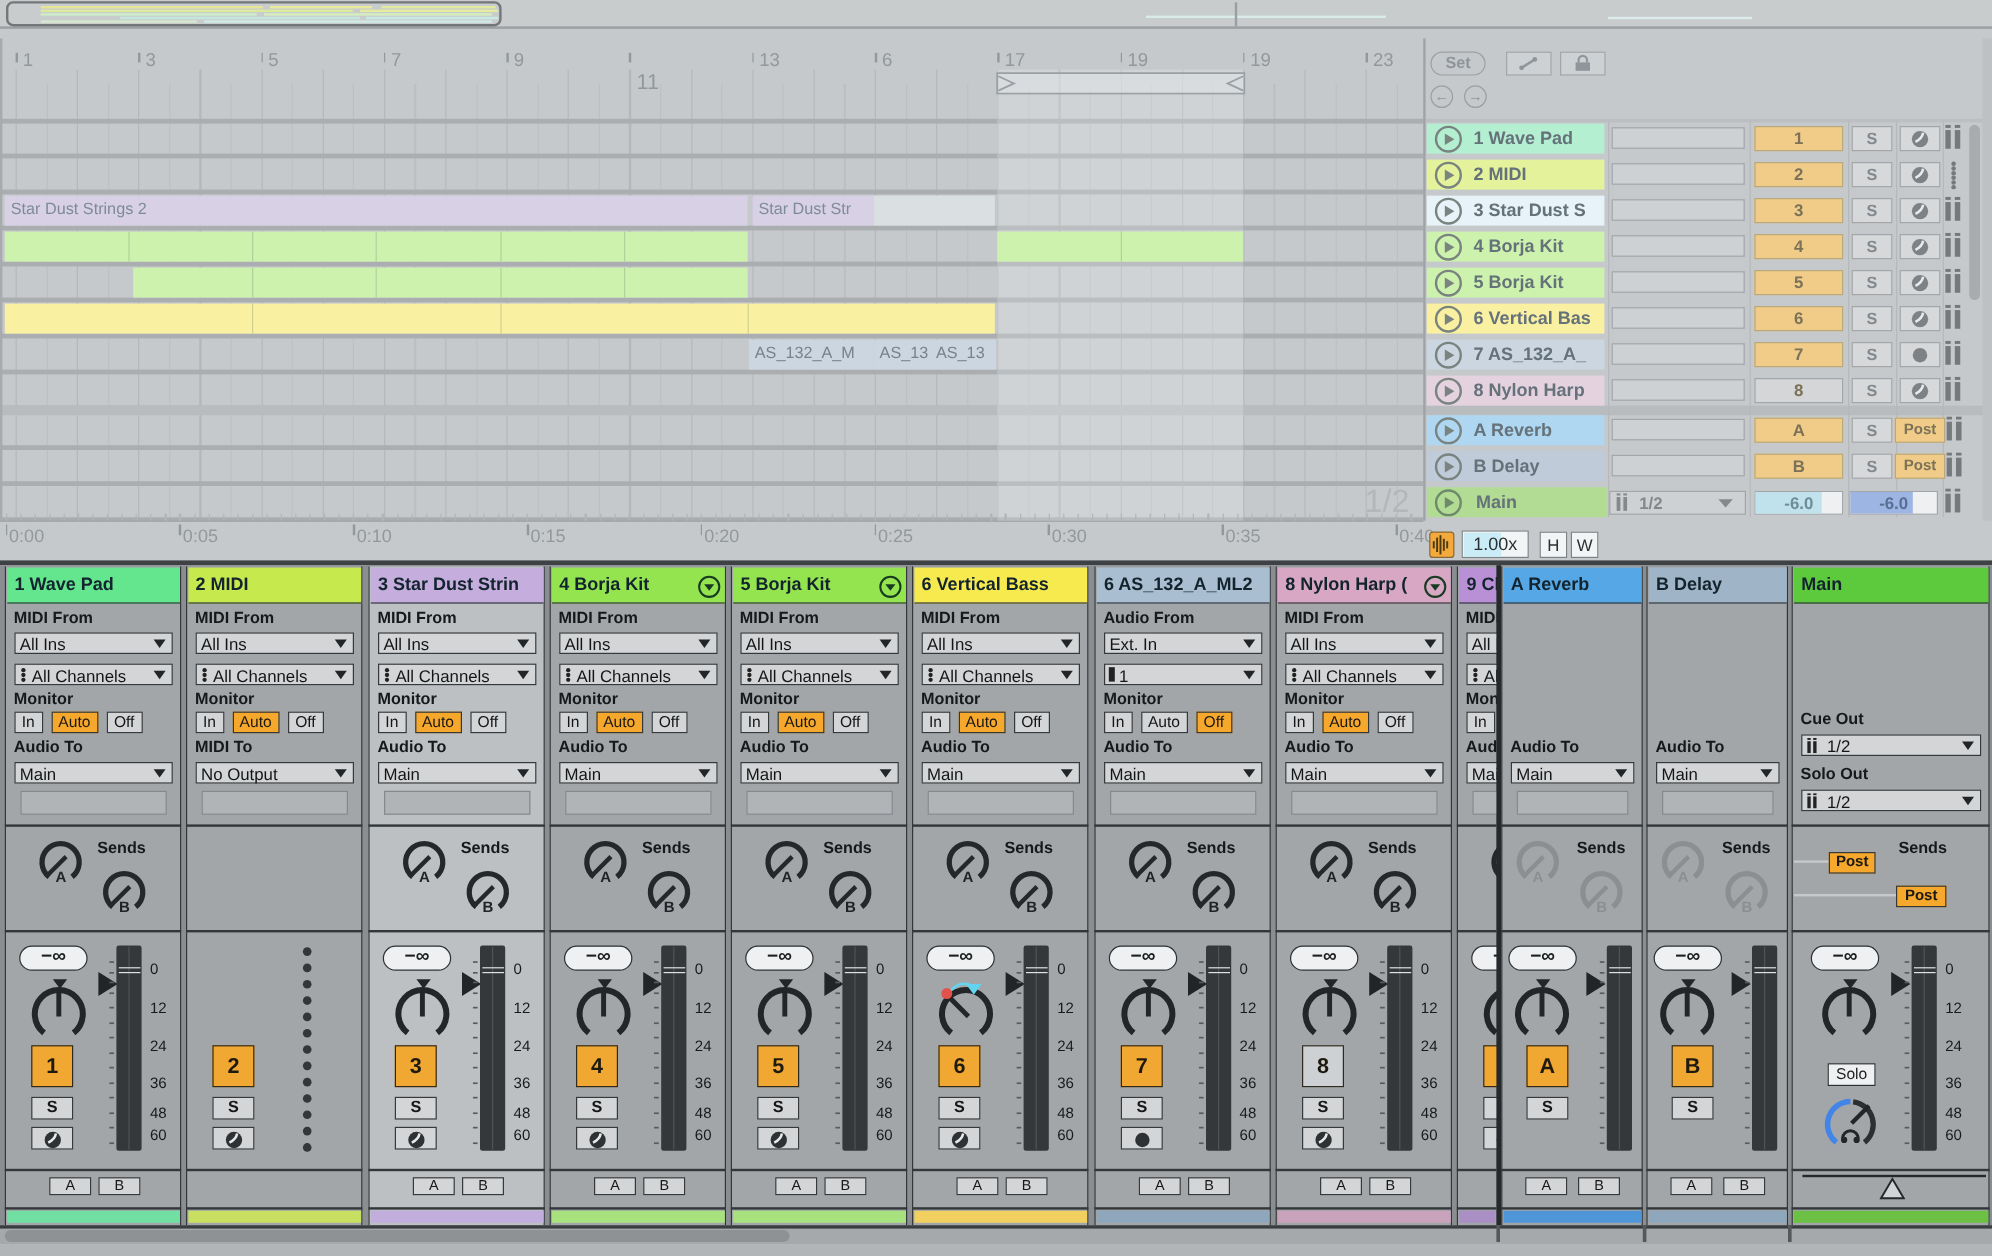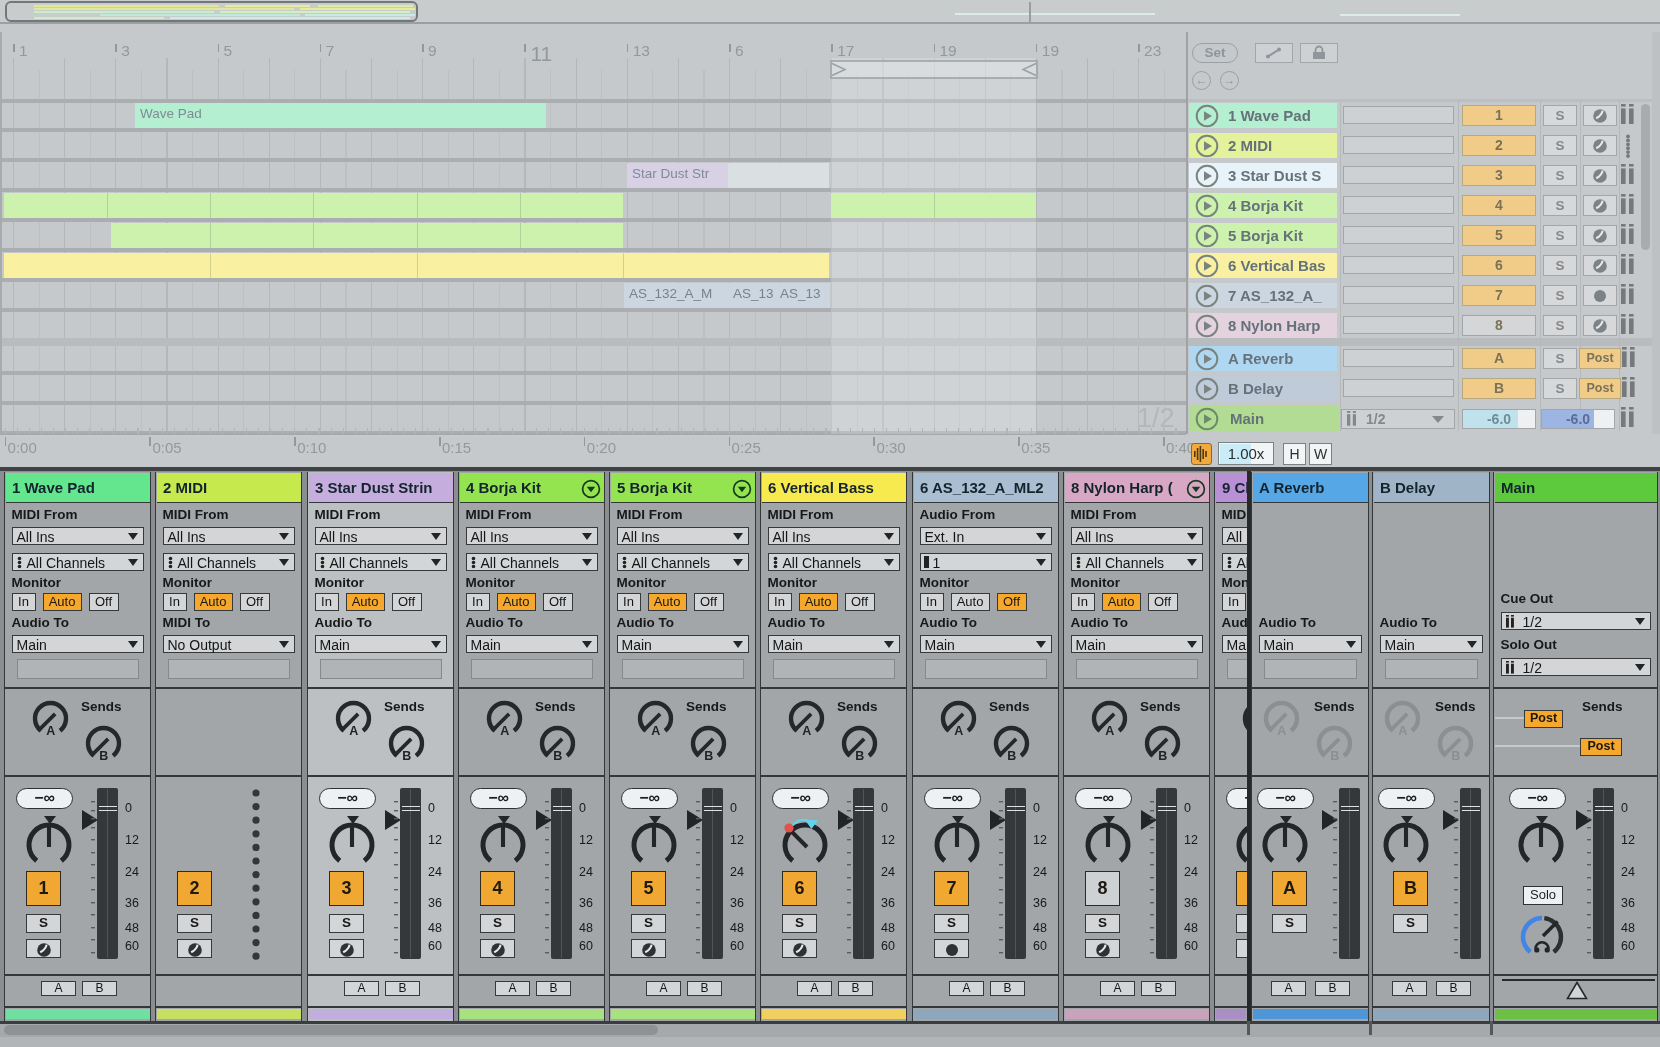--- a/index.html
+++ b/index.html
@@ -27,21 +27,21 @@
 <div class="ab" style="left:19.0px;top:42px;font-size:15.5px;color:#93989b;">1</div>
 <div class="ab" style="left:13.0px;top:44px;width:1.5px;height:8px;background:#93989b;"></div>
 <div class="ab" style="left:121.3px;top:42px;font-size:15.5px;color:#93989b;">3</div>
 <div class="ab" style="left:115.3px;top:44px;width:1.5px;height:8px;background:#93989b;"></div>
 <div class="ab" style="left:223.6px;top:42px;font-size:15.5px;color:#93989b;">5</div>
 <div class="ab" style="left:217.6px;top:44px;width:1.5px;height:8px;background:#93989b;"></div>
 <div class="ab" style="left:325.8px;top:42px;font-size:15.5px;color:#93989b;">7</div>
 <div class="ab" style="left:319.8px;top:44px;width:1.5px;height:8px;background:#93989b;"></div>
 <div class="ab" style="left:428.1px;top:42px;font-size:15.5px;color:#93989b;">9</div>
 <div class="ab" style="left:422.1px;top:44px;width:1.5px;height:8px;background:#93989b;"></div>
-<div class="ab" style="left:530.4px;top:42px;font-size:21px;color:#93989b;">11</div>
+<div class="ab" style="left:530.4px;top:58px;font-size:18px;color:#93989b;">11</div>
 <div class="ab" style="left:524.4px;top:44px;width:1.5px;height:8px;background:#93989b;"></div>
 <div class="ab" style="left:632.7px;top:42px;font-size:15.5px;color:#93989b;">13</div>
 <div class="ab" style="left:626.7px;top:44px;width:1.5px;height:8px;background:#93989b;"></div>
 <div class="ab" style="left:735.0px;top:42px;font-size:15.5px;color:#93989b;">6</div>
 <div class="ab" style="left:729.0px;top:44px;width:1.5px;height:8px;background:#93989b;"></div>
 <div class="ab" style="left:837.2px;top:42px;font-size:15.5px;color:#93989b;">17</div>
 <div class="ab" style="left:831.2px;top:44px;width:1.5px;height:8px;background:#93989b;"></div>
 <div class="ab" style="left:939.5px;top:42px;font-size:15.5px;color:#93989b;">19</div>
 <div class="ab" style="left:933.5px;top:44px;width:1.5px;height:8px;background:#93989b;"></div>
 <div class="ab" style="left:1041.8px;top:42px;font-size:15.5px;color:#93989b;">19</div>
@@ -108,22 +108,22 @@
 <div class="ab" style="left:0px;top:401px;width:1186px;height:4px;background:#abaeb0;"></div>
 <div class="ab" style="left:0px;top:431px;width:1186px;height:4px;background:#abaeb0;"></div>
 <div class="ab" style="left:0px;top:338px;width:1660px;height:8px;background:#b9bcbe;"></div>
 <div class="ab" style="left:0px;top:433px;width:1186px;height:2px;background:#a6a9ab;"></div>
 <div class="ab" style="left:831px;top:58px;width:205px;height:376px;background:rgba(240,243,245,0.24);"></div>
 <svg class="ab" style="left:830px;top:60px;" width="208" height="19" viewBox="0 0 208 19">
 <path d="M1 1 H207 V18 H1 Z" fill="rgba(232,235,237,0.40)" stroke="#9aa0a3" stroke-width="1.5"></path>
 <path d="M2 3.5 L15 9.5 L2 15.5" fill="none" stroke="#9aa0a3" stroke-width="1.5"></path>
 <path d="M206 3.5 L193 9.5 L206 15.5" fill="none" stroke="#9aa0a3" stroke-width="1.5"></path>
 </svg>
-<div class="ab" style="left:135px;top:103px;width:411px;height:25px;background:#b5efd2;overflow:hidden;">
-      <span style="position:absolute;left:5px;top:3px;font-size:13.5px;color:#7e8b94;white-space:nowrap;">Wave Pad</span>
+<div class="ab" style="left:4px;top:163px;width:619px;height:25px;background:#d8d1e6;overflow:hidden;">
+      <span style="position:absolute;left:5px;top:3px;font-size:13.5px;color:#7e8b94;white-space:nowrap;">Star Dust Strings 2</span>
     </div>
 <div class="ab" style="left:627px;top:163px;width:101px;height:25px;background:#d8d1e6;overflow:hidden;">
       <span style="position:absolute;left:5px;top:3px;font-size:13.5px;color:#7e8b94;white-space:nowrap;">Star Dust Str</span>
     </div>
 <div class="ab" style="left:728px;top:163px;width:101px;height:25px;background:#dadfe2;overflow:hidden;"></div>
 <div class="ab" style="left:4px;top:193px;width:619px;height:25px;background:#cdf2ae;overflow:hidden;">
       <div style="position:absolute;left:103px;top:0;width:1px;height:25px;background:rgba(90,110,90,0.25);"></div>
       <div style="position:absolute;left:206px;top:0;width:1px;height:25px;background:rgba(90,110,90,0.25);"></div>
       <div style="position:absolute;left:309px;top:0;width:1px;height:25px;background:rgba(90,110,90,0.25);"></div>
       <div style="position:absolute;left:413px;top:0;width:1px;height:25px;background:rgba(90,110,90,0.25);"></div>

